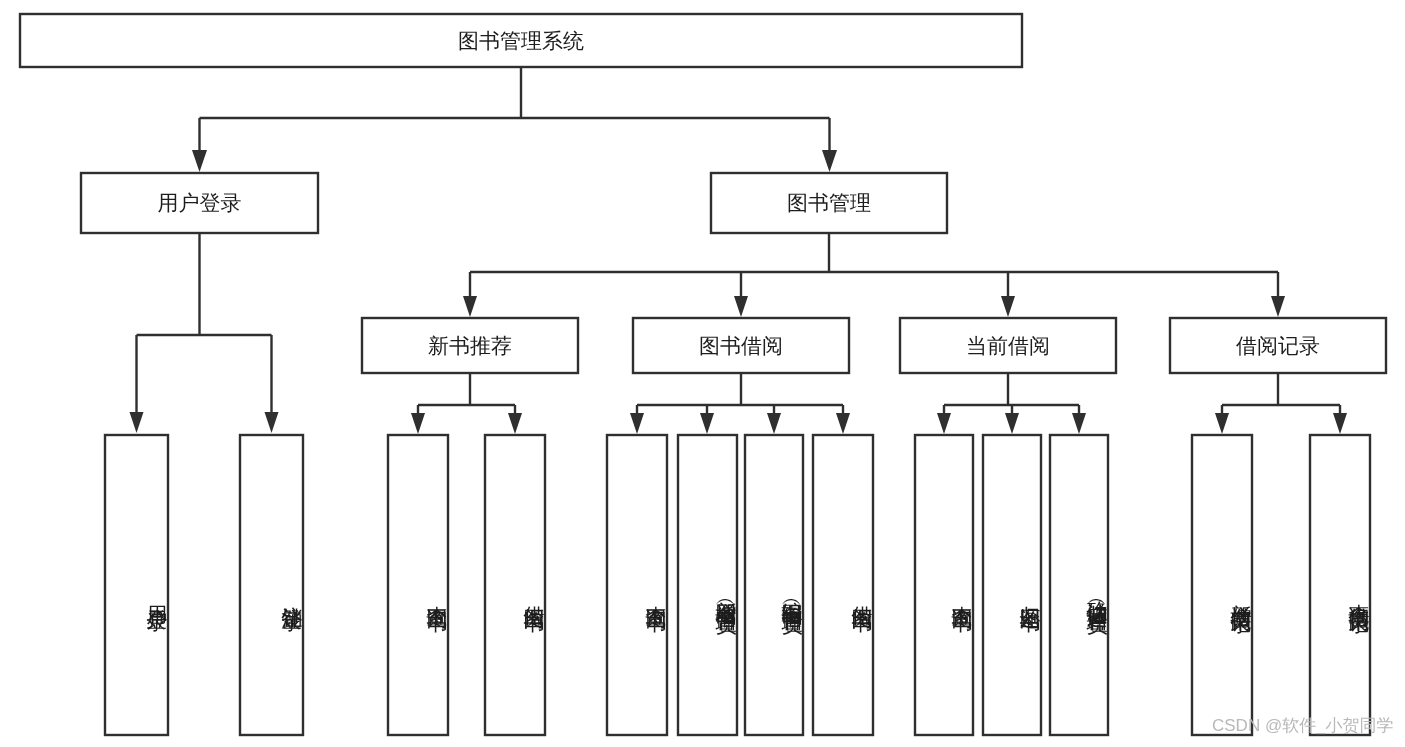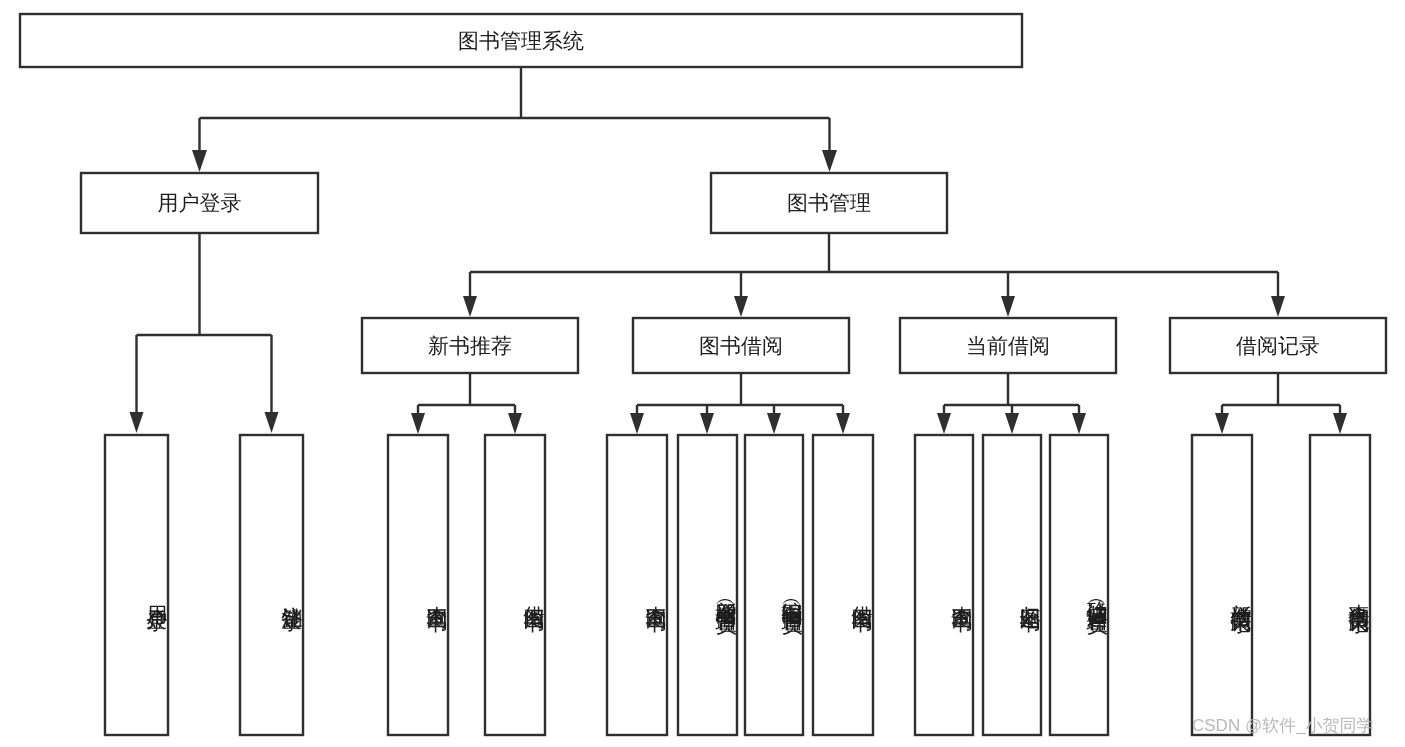--- a/index.html
+++ b/index.html
@@ -231,15 +231,15 @@
   <div class="node-label-v" style="left: 915px; top: 435px; width: 58px; height: 300px; align-items: flex-start; padding-top: 8px;">查询图书</div>
 
   <div class="node-label-v" style="left: 983px; top: 435px; width: 58px; height: 300px; align-items: flex-start; padding-top: 8px;">归还图书</div>
 
   <div class="node-label-v" style="left: 1050px; top: 435px; width: 58px; height: 300px; align-items: flex-start; padding-top: 8px;">确认归还（管理员）</div>
 
   <div class="node-label-v" style="left: 1192px; top: 435px; width: 60px; height: 300px; align-items: flex-start; padding-top: 8px;">新增借阅记录</div>
 
   <div class="node-label-v" style="left: 1310px; top: 435px; width: 60px; height: 300px; align-items: flex-start; padding-top: 8px;">查询借阅记录</div>
 
-  <div class="watermark" style="left:1192px; top:714px;">CSDN @软件_小贺同学</div>
+  <div class="watermark" style="left:1192px; top:714px;padding-left:20px;">CSDN @软件_小贺同学</div>
 
 </div>
 
 </body></html>

